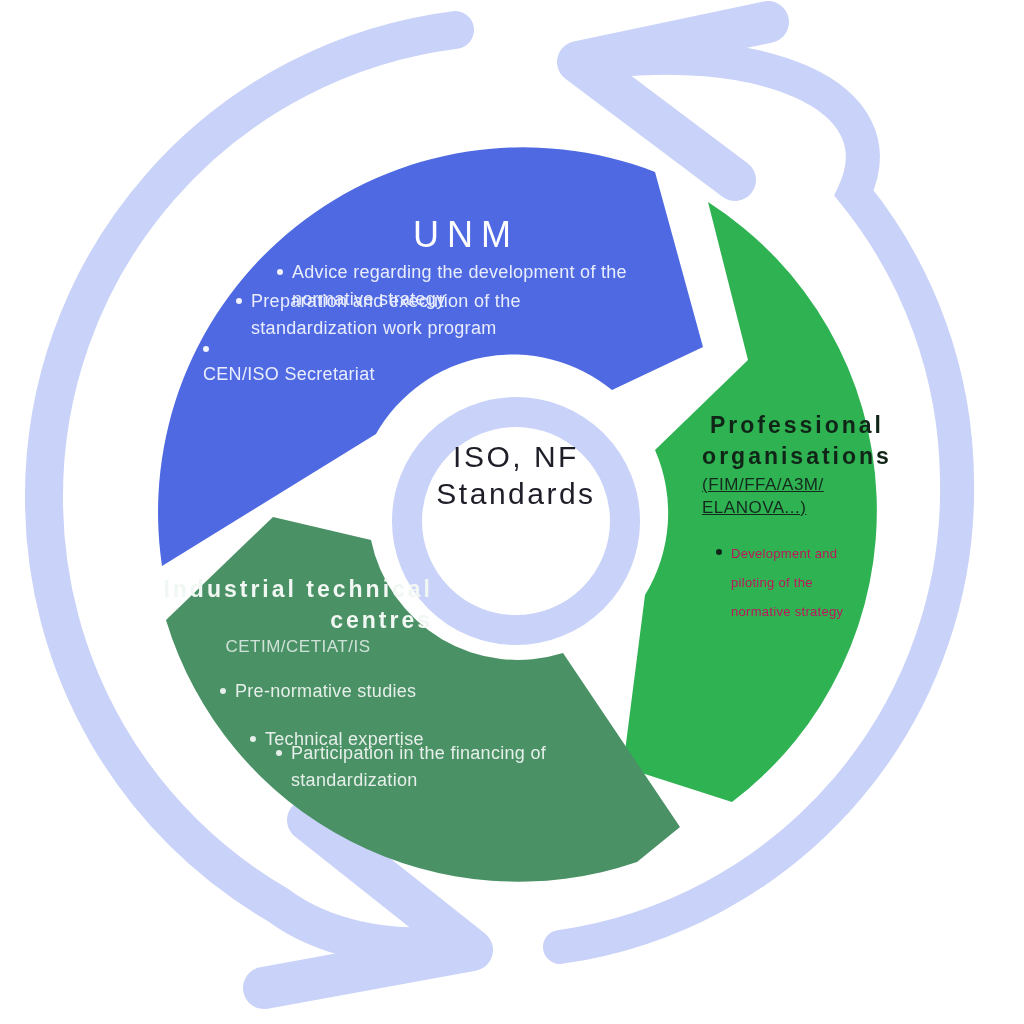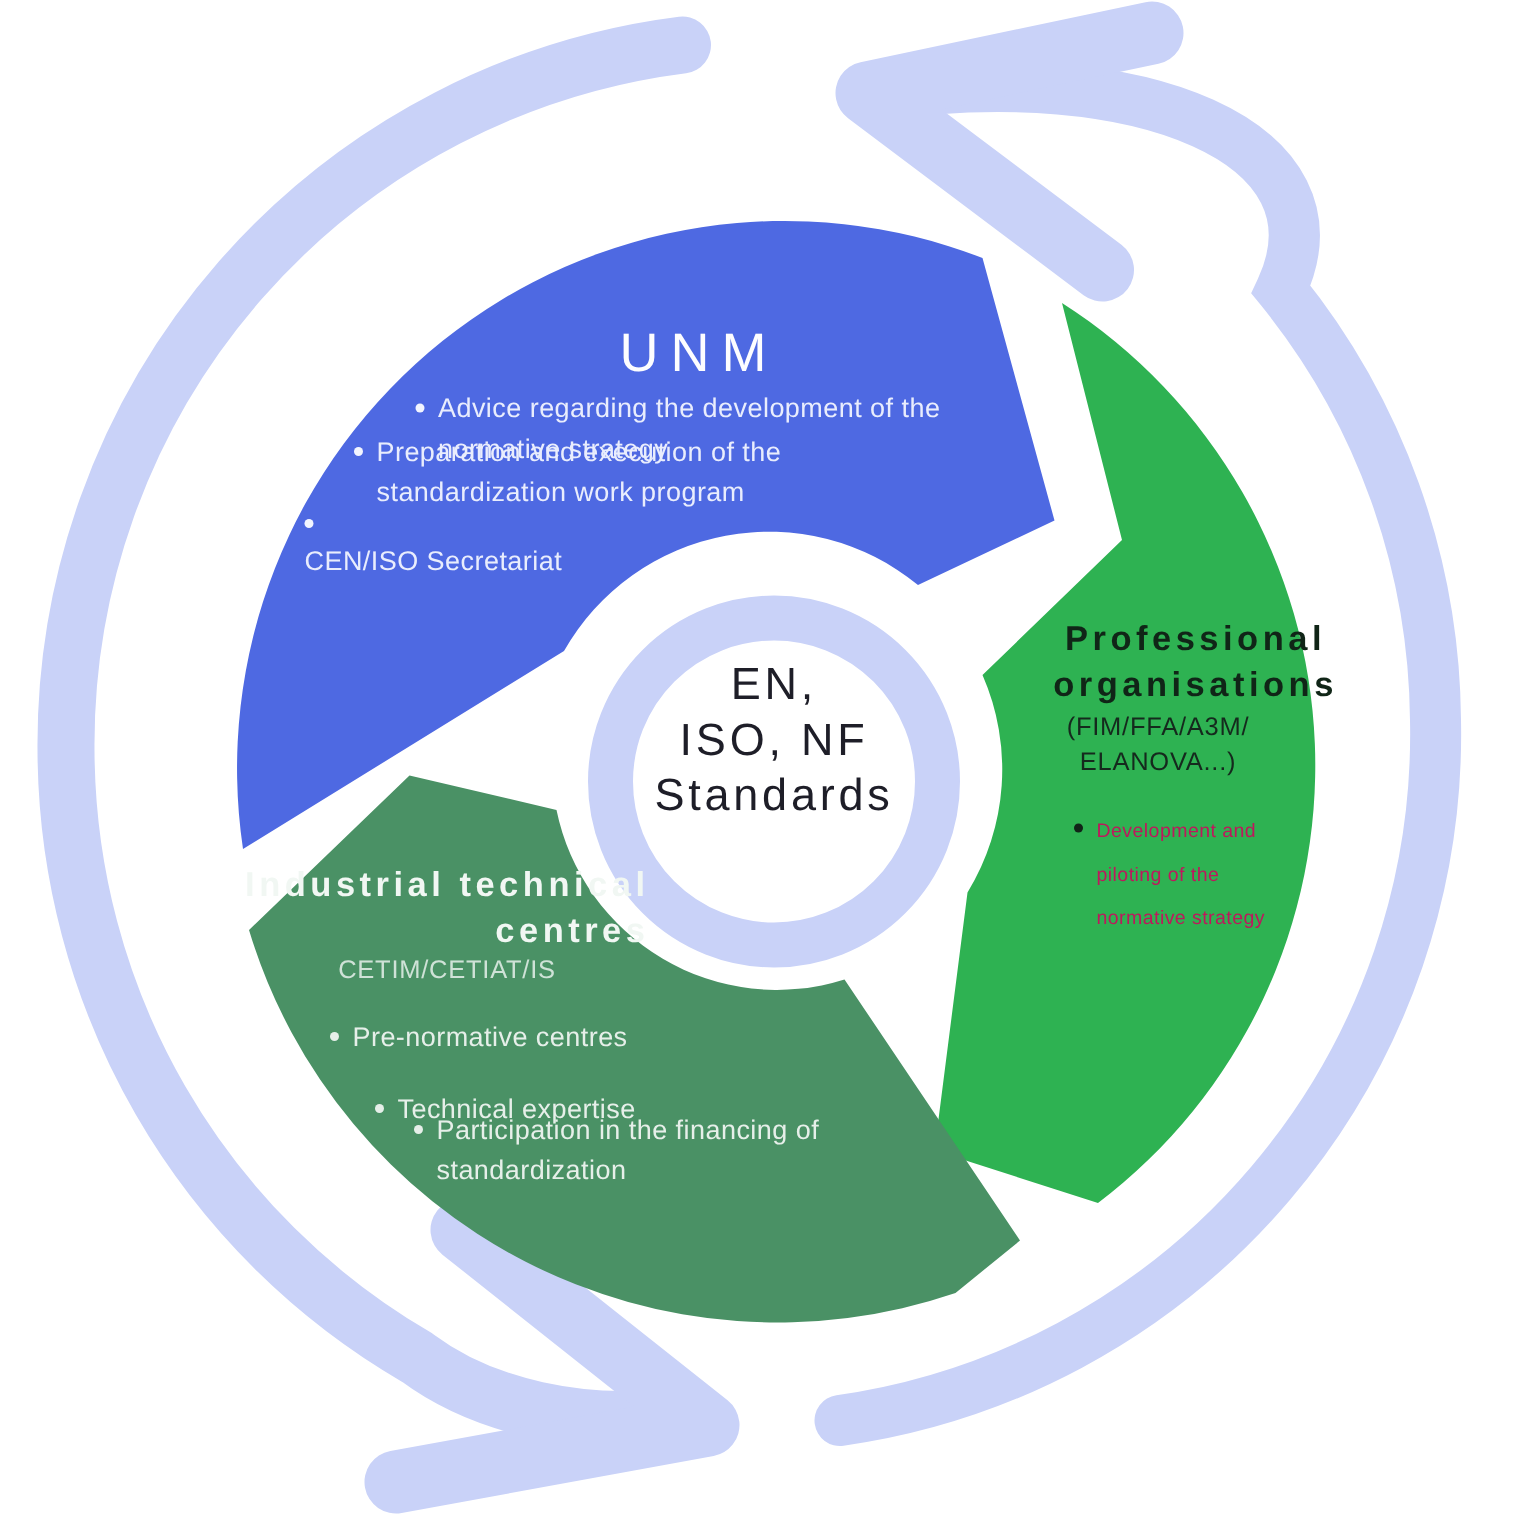--- a/index.html
+++ b/index.html
@@ -13,22 +13,22 @@
   .unm-title{left:413px;top:180px;width:200px;text-align:left;
     font-size:36px;letter-spacing:8px;color:#fdfdff;font-weight:400;margin-top:34px;}
   .unm-bullet{display:flex;gap:9px;color:#e9edfd;font-size:18px;line-height:27px;letter-spacing:.3px;}
   .unm-b1{left:277px;top:234px;margin-top:25px;} .unm-b1 .bt{width:365px;}
   .unm-b2{left:236px;top:288px;} .unm-b2 .bt{width:300px;}
   .unm-b3{left:203px;top:336px;flex-direction:column;} .unm-b3 .bt{width:240px;}
   .unm-bullet .dot{background:#f2f5ff;}
   
   .po-title{left:692px;top:410px;width:210px;text-align:center;
     font-size:23px;font-weight:700;letter-spacing:3px;color:#102517;line-height:31px;}
-  .po-subtitle{left:702px;top:473px;width:140px;text-align:center;
-    font-size:17px;color:#15291d;line-height:23px;letter-spacing:.5px;}
+  .po-subtitle{left:702px;top:473px;width:140px;text-align:left;
+    font-size:17px;color:#15291d;line-height:23px;letter-spacing:.5px;text-decoration:underline;}
   .po-bullet{left:716px;top:539px;display:flex;gap:9px;color:#be185d;
     font-size:13px;line-height:29px;letter-spacing:.3px;}
   .po-bullet .bt{width:140px;}
   .po-bullet .dot{background:#112418;}
   
   .itc-title{left:163px;top:574px;width:270px;text-align:right;
     font-size:23px;font-weight:700;letter-spacing:3px;color:#f1f7f3;line-height:31px;}
   .itc-subtitle{left:163px;top:637px;width:270px;text-align:center;
     font-size:17px;color:#cfe2d7;letter-spacing:.5px;}
   .itc-bullet{display:flex;gap:9px;color:#e6efe9;font-size:18px;line-height:27px;letter-spacing:.3px;}
@@ -58,21 +58,20 @@
     <path d="M 162,566 A 365,365 0 0 1 655,172 L 703,347 L 612,390 A 157,157 0 0 0 376,434 Z" fill="#4e69e2"></path>
 
     <path d="M 708,202 L 748,360 L 655,450 A 157,157 0 0 1 645,595 L 623,767 L 732,802 A 366,366 0 0 0 708,202 Z" fill="#2eb252"></path>
 
     <path d="M 680,827 L 637,862 A 368,368 0 0 1 166,620 L 273,517 L 371,540 A 150,150 0 0 0 563,653 Z" fill="#4a9165"></path>
 
     <circle cx="516" cy="521" r="109" fill="#ffffff" stroke-width="30" stroke="#c9d2f8"></circle>
   </svg>
 
   <div class="txt center-label">
-    <span class="bt">EN,</span>
     <span class="bt">ISO, NF</span>
     <span class="bt">Standards</span>
   </div>
 
   <div class="txt unm-title">UNM</div>
   <div class="txt unm-bullet unm-b1">
     <span class="dot"></span>
     <span class="bt">Advice regarding the development of the normative strategy</span>
   </div>
   <div class="txt unm-bullet unm-b2">
@@ -88,21 +87,21 @@
   <div class="txt po-subtitle">(FIM/FFA/A3M/ ELANOVA...)</div>
   <div class="txt po-bullet">
     <span class="dot"></span>
     <span class="bt">Development and piloting of the normative strategy</span>
   </div>
 
   <div class="txt itc-title">Industrial technical centres</div>
   <div class="txt itc-subtitle">CETIM/CETIAT/IS</div>
   <div class="txt itc-bullet itc-b1">
     <span class="dot"></span>
-    <span class="bt">Pre-normative centres</span>
+    <span class="bt">Pre-normative studies</span>
   </div>
   <div class="txt itc-bullet itc-b2">
     <span class="dot"></span>
     <span class="bt">Technical expertise</span>
   </div>
   <div class="txt itc-bullet itc-b3">
     <span class="dot"></span>
     <span class="bt">Participation in the financing of standardization</span>
   </div>
 

